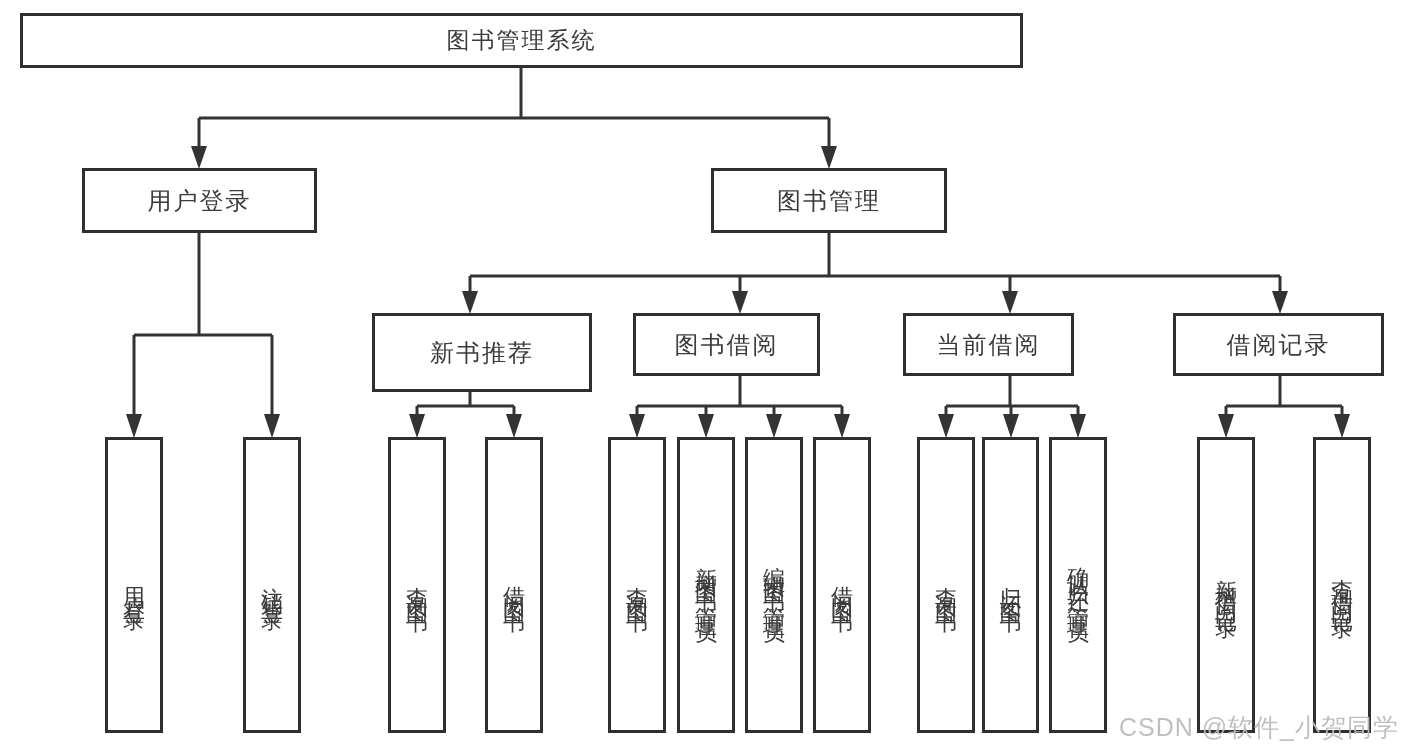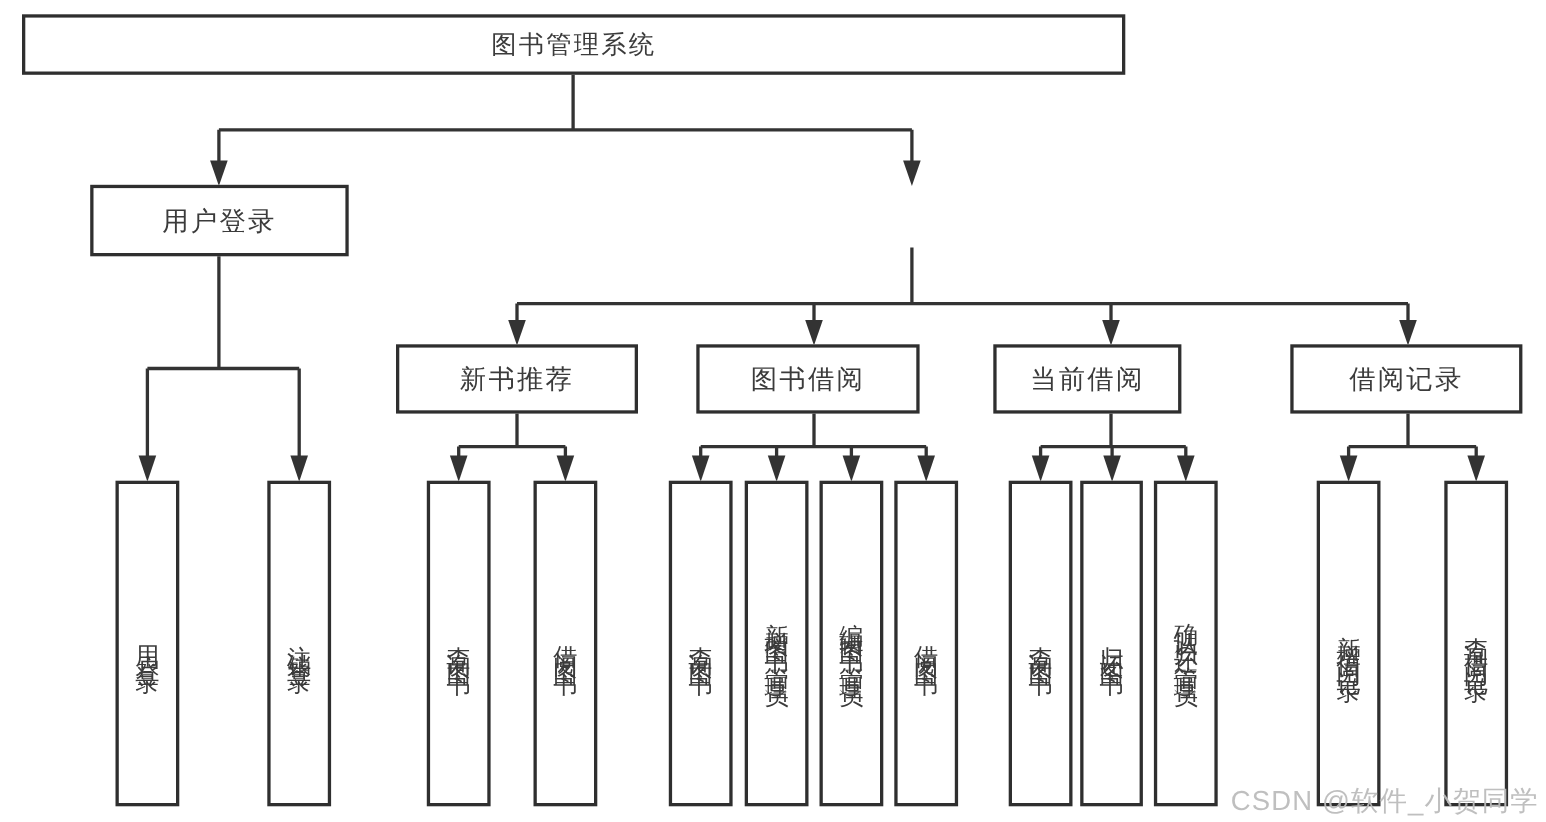--- a/index.html
+++ b/index.html
@@ -105,25 +105,28 @@
     </g>
   </svg>
 
   <div class="node h root" style="left:20px; top:13px; width:1003px; height:55px">
     <span>图书管理系统</span>
   </div>
 
   <div class="node h" style="left:82px; top:168px; width:235px; height:65px">
     <span>用户登录</span>
   </div>
+  <div class="node h" style="left:711px; top:168px; width:236px; height:65px">
+    <span>图书管理</span>
+  </div>
 
-  <div class="node h" style="left:360px; top:313px; width:220px; height:63px">
+  <div class="node h" style="left:372px; top:313px; width:220px; height:79px">
     <span>新书推荐</span>
   </div>
-  <div class="node h" style="left:633px; top:313px; width:203px; height:63px">
+  <div class="node h" style="left:633px; top:313px; width:187px; height:63px">
     <span>图书借阅</span>
   </div>
   <div class="node h" style="left:903px; top:313px; width:171px; height:63px">
     <span>当前借阅</span>
   </div>
   <div class="node h" style="left:1173px; top:313px; width:211px; height:63px">
     <span>借阅记录</span>
   </div>
 
   <div class="node v" style="left:105px; top:437px; width:58px; height:296px">

